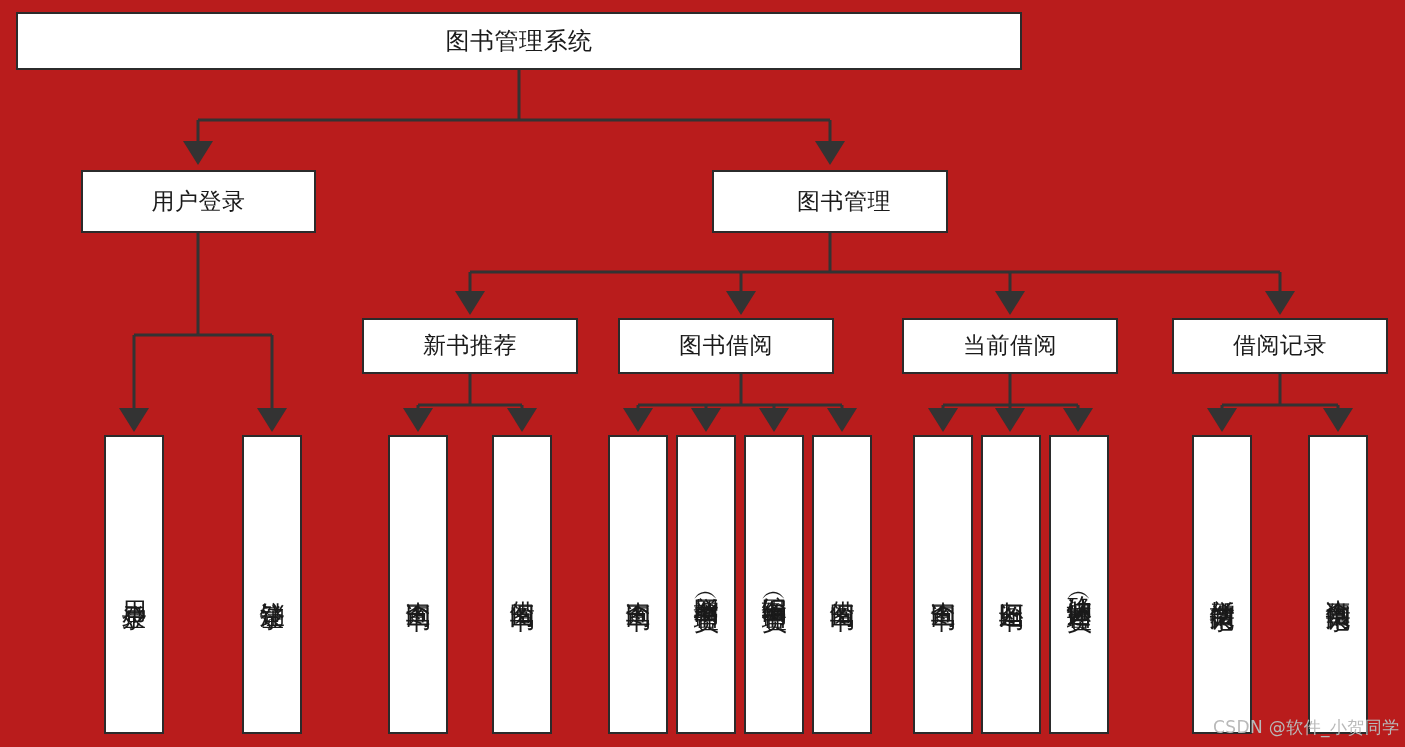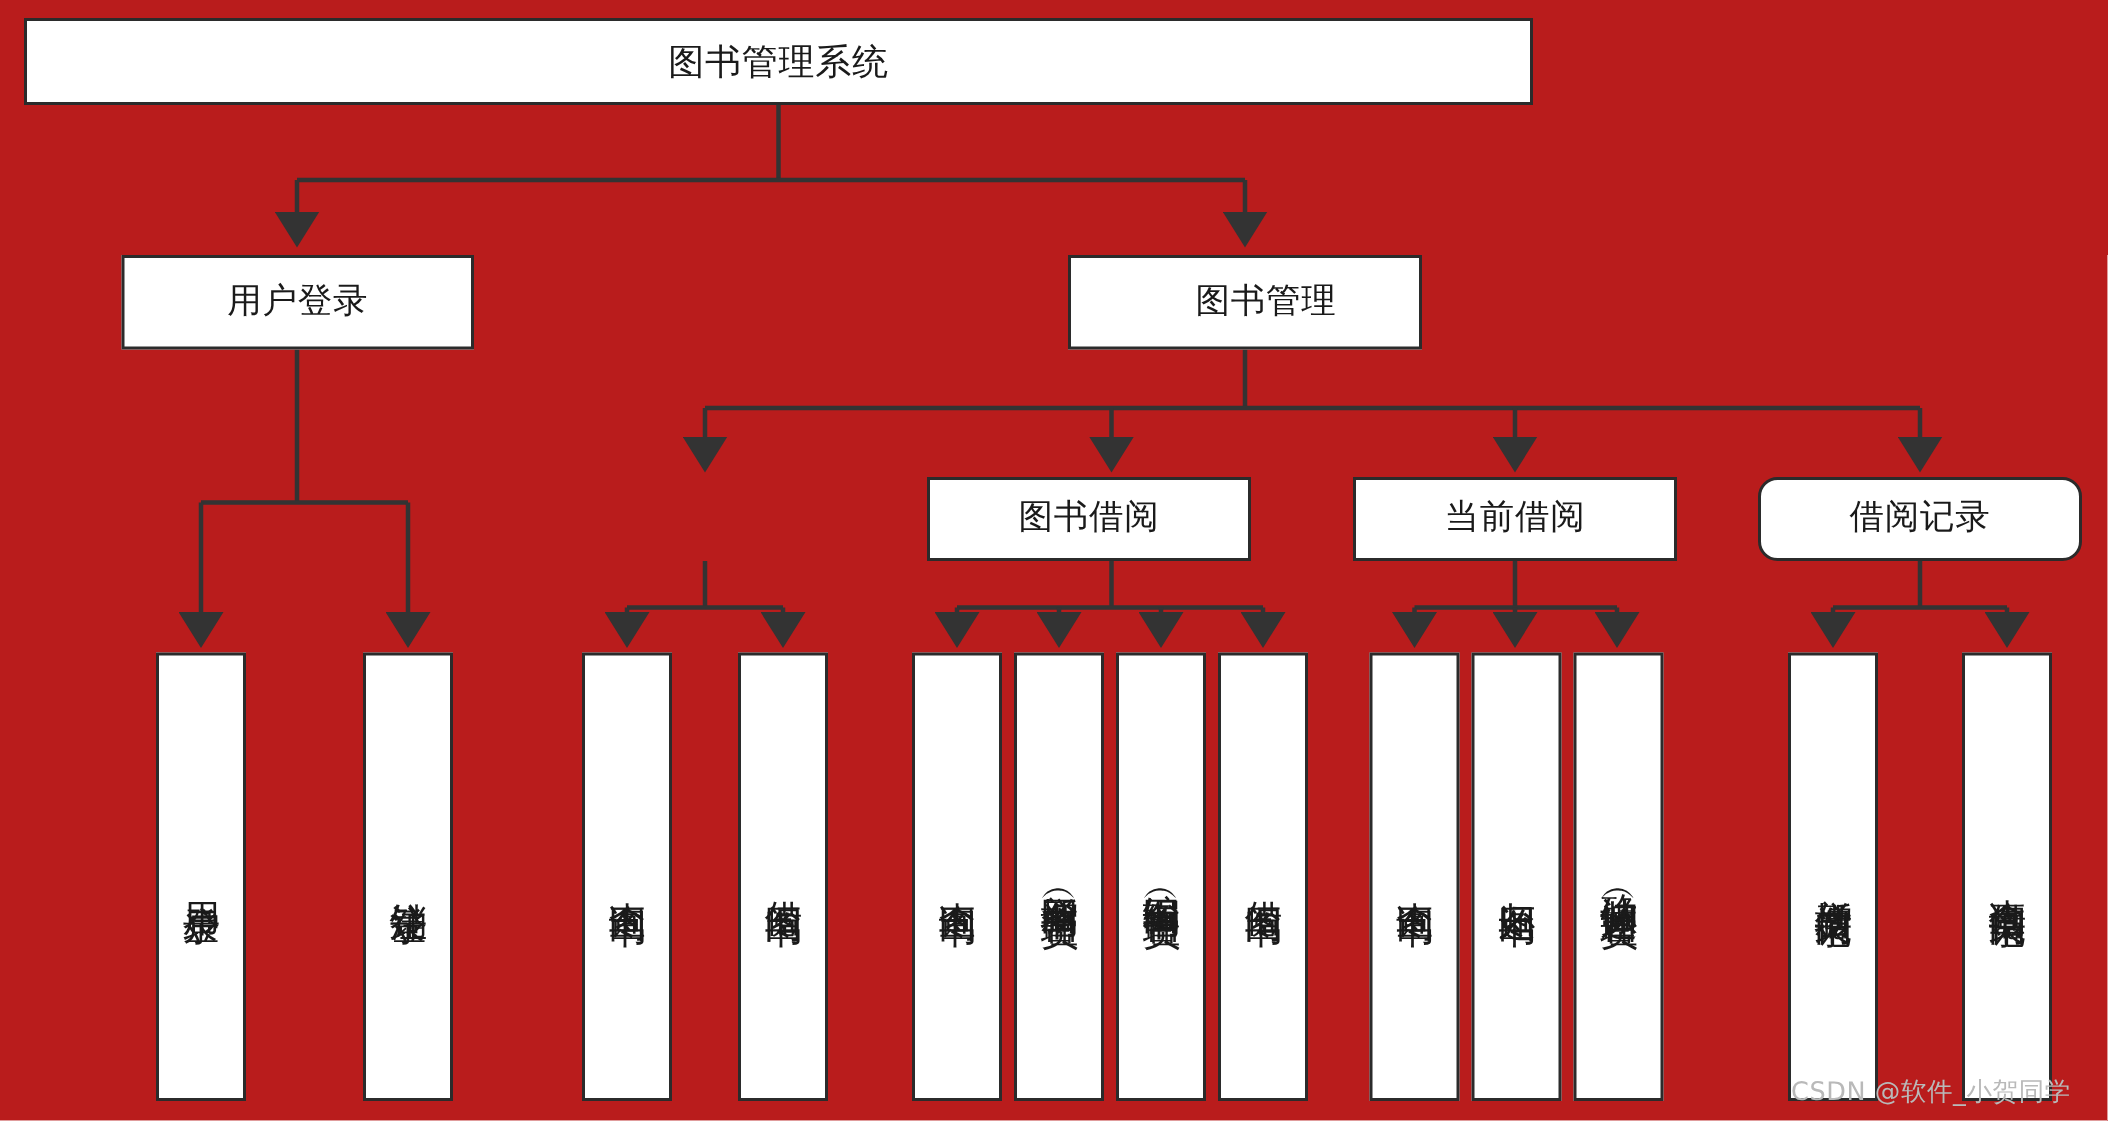--- a/index.html
+++ b/index.html
@@ -63,20 +63,21 @@
     line-height: 1.02;
   }
   .watermark {
     position: absolute;
     color: #b9b9b9;
     font-size: 17px;
     letter-spacing: 0.4px;
     white-space: nowrap;
     z-index: 5;
     user-select: none;
+    padding-left: 19px;
   }
 </style>
 </head>
 <body>
 
 <div id="diagram-root">
 
   <svg id="diagram-svg" viewBox="0 0 1405 747" xmlns="http://www.w3.org/2000/svg">
     <defs>
       <marker id="arrow" markerWidth="10" markerHeight="10" refX="3" refY="5" orient="auto" markerUnits="strokeWidth">
@@ -131,27 +132,30 @@
     <span class="node-label">图书管理系统</span>
   </div>
 
   <div class="node h" style="left:81px; top:170px; width:235px; height:63px;">
     <span class="node-label">用户登录</span>
   </div>
   <div class="node h" style="left:712px; top:170px; width:236px; height:63px;padding-left:28px;">
     <span class="node-label">图书管理</span>
   </div>
 
+  <div class="node h" style="left:362px; top:318px; width:216px; height:56px;">
+    <span class="node-label">新书推荐</span>
+  </div>
   <div class="node h" style="left:618px; top:318px; width:216px; height:56px;align-items:center;">
     <span class="node-label">图书借阅</span>
   </div>
   <div class="node h" style="left:902px; top:318px; width:216px; height:56px;justify-content:center;">
     <span class="node-label">当前借阅</span>
   </div>
-  <div class="node h" style="left:1172px; top:318px; width:216px; height:56px;border-radius:13px;">
+  <div class="node h" style="left:1172px; top:318px; width:216px; height:56px;">
     <span class="node-label">借阅记录</span>
   </div>
 
   <div class="node v" style="left:104px; top:435px; width:60px; height:299px;">
     <span class="node-label">用户登录</span>
   </div>
   <div class="node v" style="left:242px; top:435px; width:60px; height:299px;">
     <span class="node-label">注销登录</span>
   </div>
 

